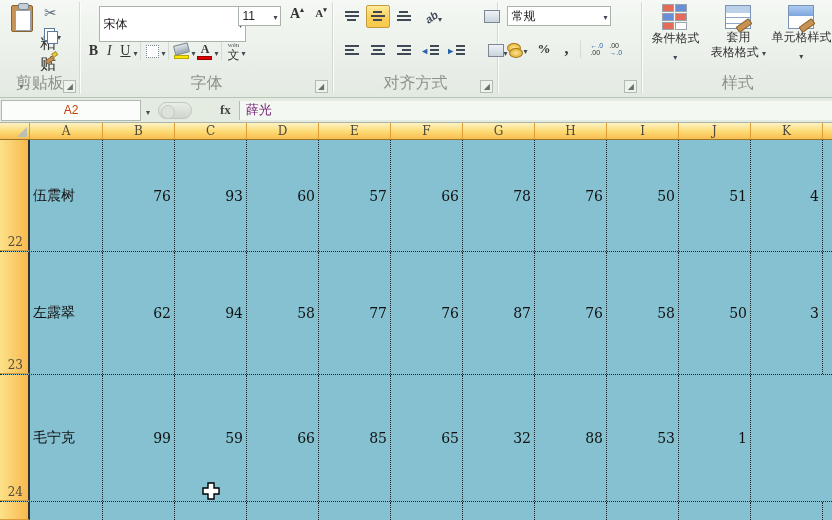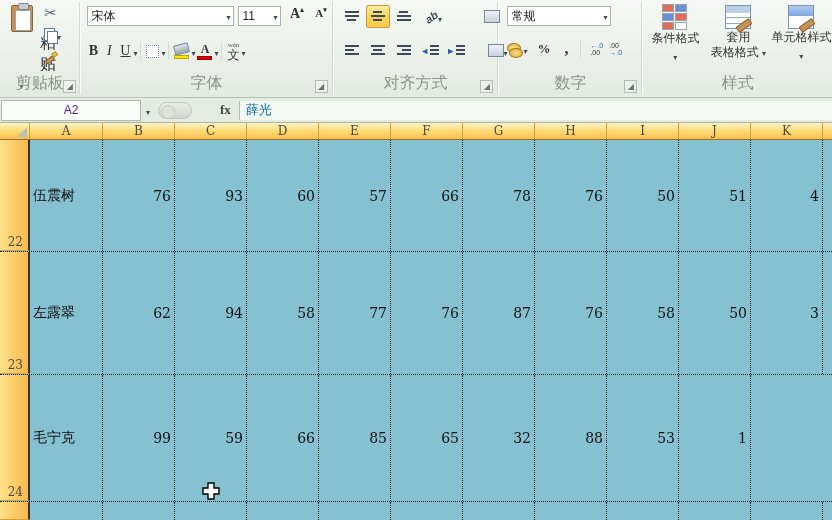--- a/index.html
+++ b/index.html
@@ -40,21 +40,21 @@
   .minibtn { height:22px; display:flex; align-items:center; padding-left:2px; }
   .scissors { font-size:15px; color:#5f6d7d; }
   .copyicon { position:relative; width:13px; height:15px; }
   .copyicon::before,.copyicon::after { content:""; position:absolute; width:9px;
     height:11px; background:#fff; border:1px solid #5a7aa0; }
   .copyicon::before { left:0; top:0; } .copyicon::after { left:3px; top:3px; }
   .brush { width:15px; height:15px; }
 
   
   .g-font { width:252px; }
-  .fontname { position:absolute; left:6px; top:6px; width:147px; height:20px; }
+  .fontname { position:absolute; left:18px; top:6px; width:147px; height:36px; }
   .fontsize { position:absolute; left:157px; top:6px; width:43px; height:20px; }
   .grow-a { position:absolute; top:6px; width:23px; height:21px; text-align:center;
     font-size:14px; font-weight:bold; color:#333; font-family:"Liberation Serif",serif; }
   .grow-a sup { font-size:7px; }
   .fr2 { position:absolute; top:38px; left:4px; width:246px; height:26px;
     display:flex; align-items:center; }
   .tbtn { height:22px; min-width:16px; display:flex; align-items:center;
     justify-content:center; font-family:"Liberation Serif",serif; font-size:14px;
     color:#333; padding:0 2px; }
   .bld { font-weight:bold; } .itl { font-style:italic; }
@@ -124,31 +124,31 @@
     bottom:-1px; width:14px; height:5px; background:#c89254; border:1px solid #8a6430;
     transform:rotate(-35deg); border-radius:1px; }
   .cellicon { width:26px; height:24px; margin:3px auto 1px; position:relative;
     background:linear-gradient(#aecbf0,#7da7dd 45%, #fff 45%); border:1px solid #7b93b4; }
 
   
   #fbar { position:absolute; left:0; top:98px; width:832px; height:25px;
     background:#e4ece2; border-bottom:1px solid #a9b3a7; display:flex; align-items:center; }
   #namebox { width:140px; height:21px; margin-left:1px; background:#fbfdfa;
     border:1px solid #b0b9af; display:flex; align-items:center; justify-content:center;
-    font-size:12px; color:#4c1d95; }
+    font-size:12px; color:#c2410c; }
   #nb-dd { width:14px; text-align:center; cursor:pointer; }
   #fx-pill { width:34px; height:17px; margin-left:3px; border-radius:9px;
     background:linear-gradient(#e9eee7,#cfd6cc); border:1px solid #c0c8be; position:relative; }
   #fx-pill::before { content:""; position:absolute; left:2px; top:2px; width:12px;
     height:12px; border-radius:50%; background:#dde3da; border:1px solid #c4ccc1; }
   #fx { margin:0 8px 0 28px; font-family:"Liberation Serif",serif; font-size:13px;
     font-weight:bold; color:#444; cursor:pointer; }
   #fsep { width:1px; height:19px; background:#b4bdb2; }
   #finput { flex:1; height:19px; background:#f4f8f2; display:flex; align-items:center;
-    padding-left:6px; font-size:13px; color:#0369a1;
+    padding-left:6px; font-size:13px; color:#701a75;
     font-family:"DejaVu Serif","Liberation Serif",serif; }
 
   
   #sheet { position:absolute; left:0; top:123px; width:832px; height:397px; }
   .hdrgrad { background:linear-gradient(#fdf2c3,#fcda72 55%,#f9bc50); }
   #colhdrs { display:flex; height:17px; border-bottom:1px solid #96742b; }
   #corner { width:30px; position:relative; border-right:1px solid #caa23f; }
   #corner i { position:absolute; right:2px; bottom:2px; width:0; height:0;
     border-left:10px solid transparent; border-bottom:10px solid #b9c0b7; }
   .ch { border-right:1px solid #dd9e37; display:flex; align-items:center;
@@ -363,21 +363,20 @@
         <div class="vline" style="margin:0 6px;"></div>
         <div class="decbtn btn">
           <span class="arr">←.0</span>
           <span>.00</span>
         </div>
         <div class="decbtn btn">
           <span>.00</span>
           <span class="arr">→.0</span>
         </div>
       </div>
-      <div class="glabel">数字</div>
       <div class="launcher" style="right:4px;">◢</div>
     </div>
 
     <div class="gsep"></div>
 
     <div class="rgroup g-styles">
       <div class="bigbtn btn" style="left:2px; width:60px;">
         <div class="cficon">
           <span class="cf-r"></span>
             <span class="cf-b"></span>

